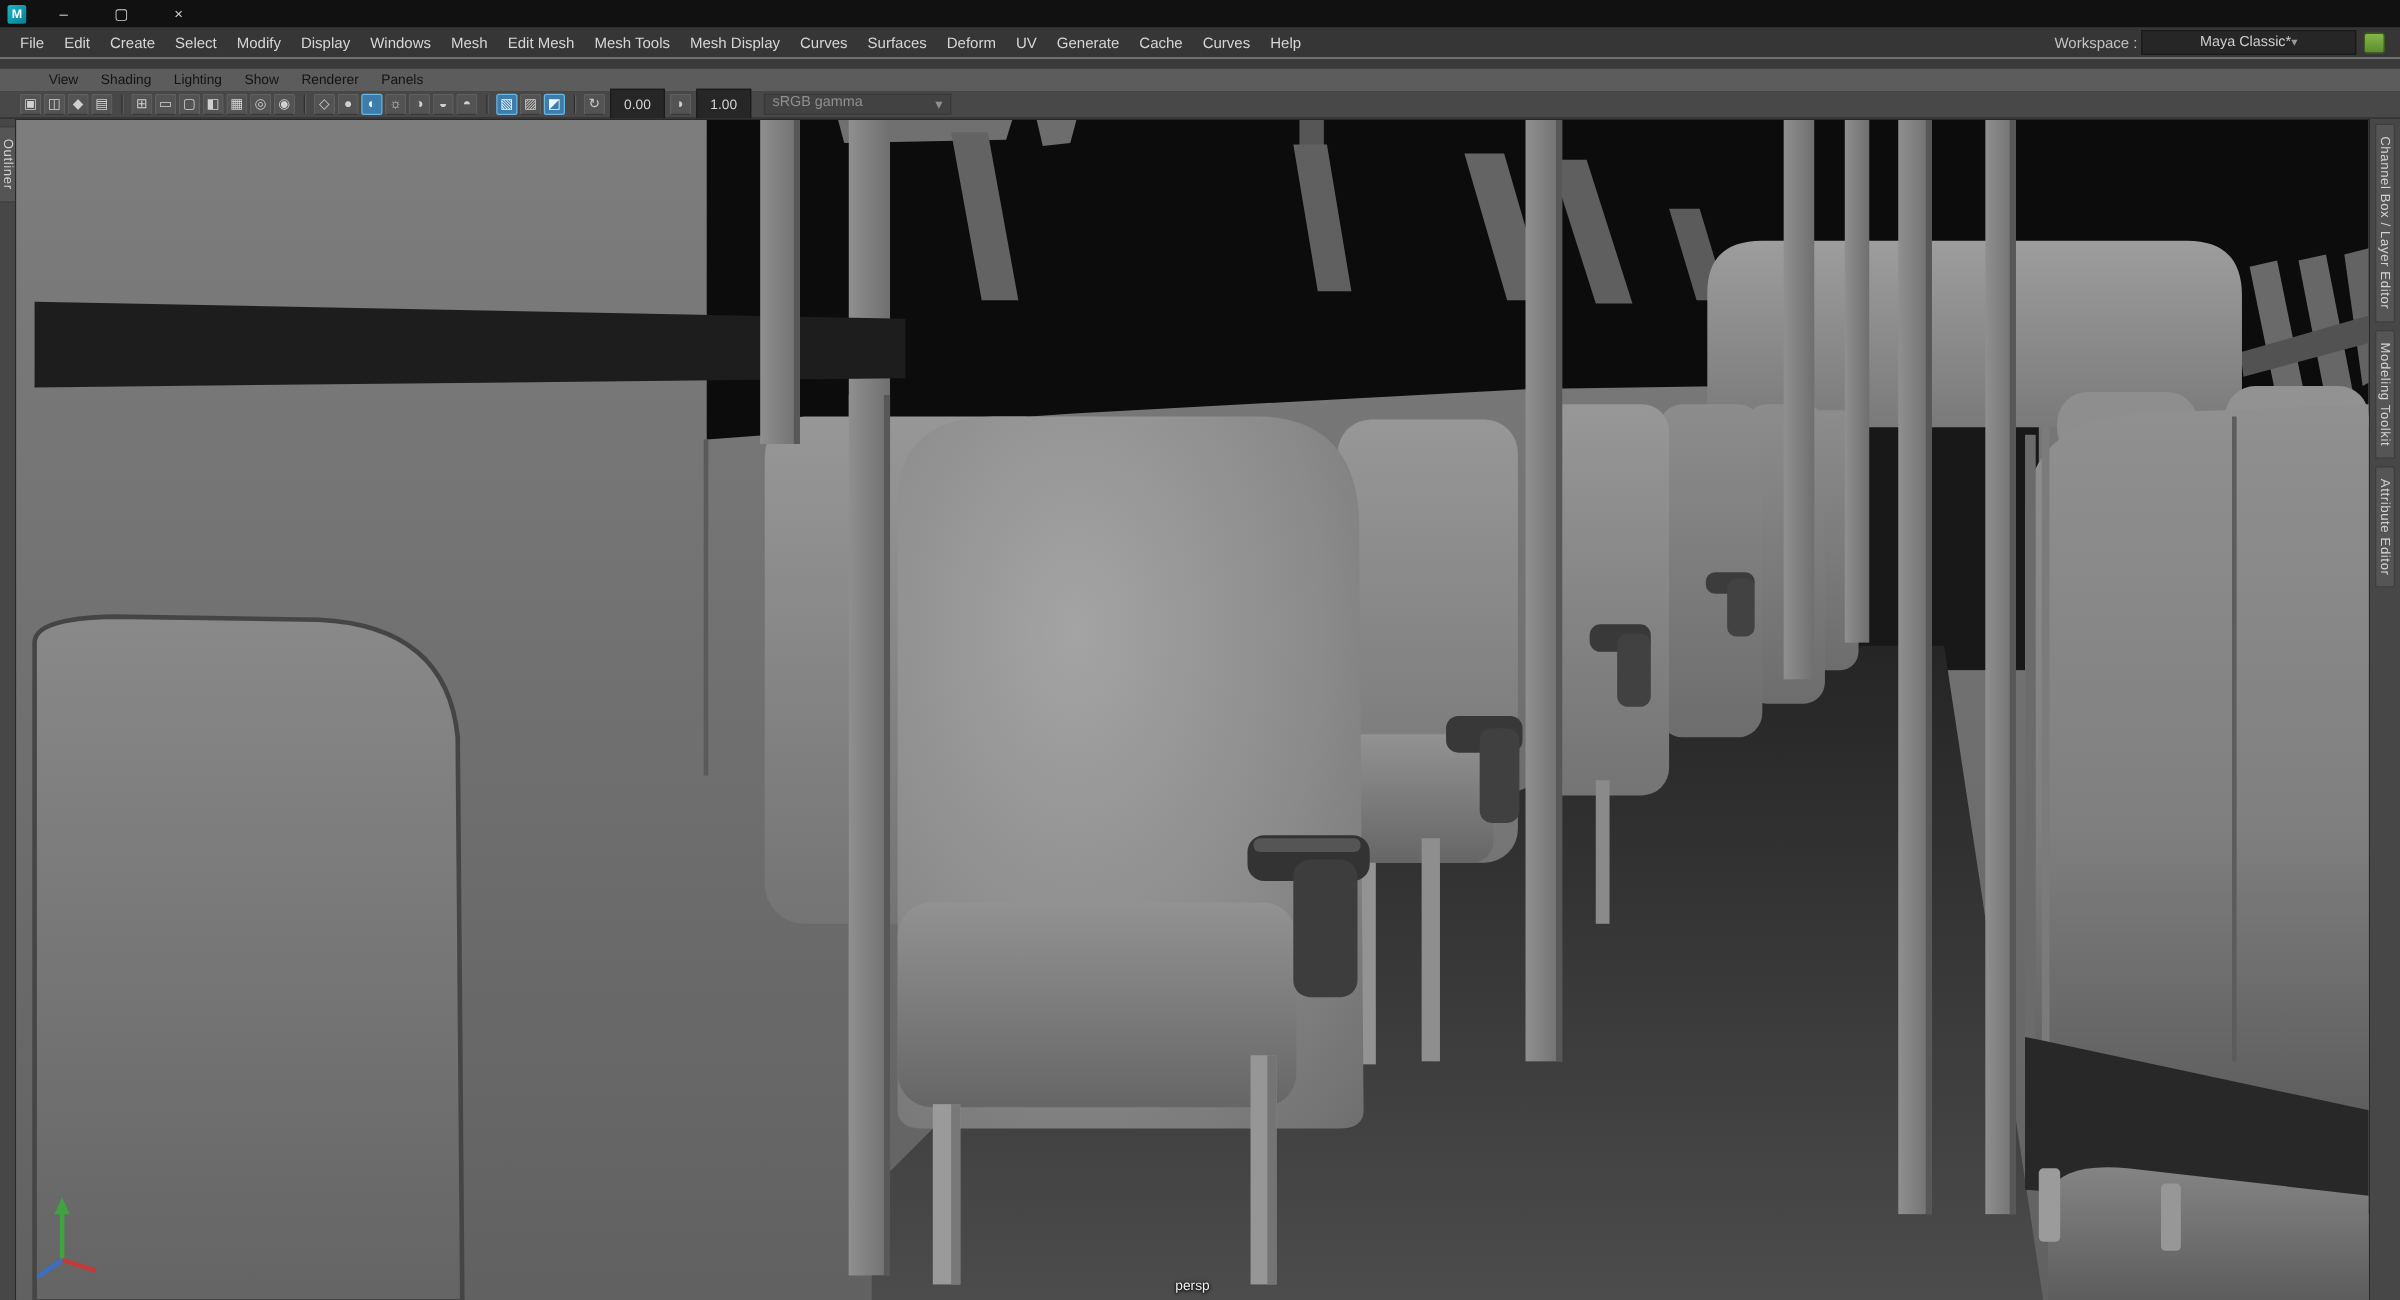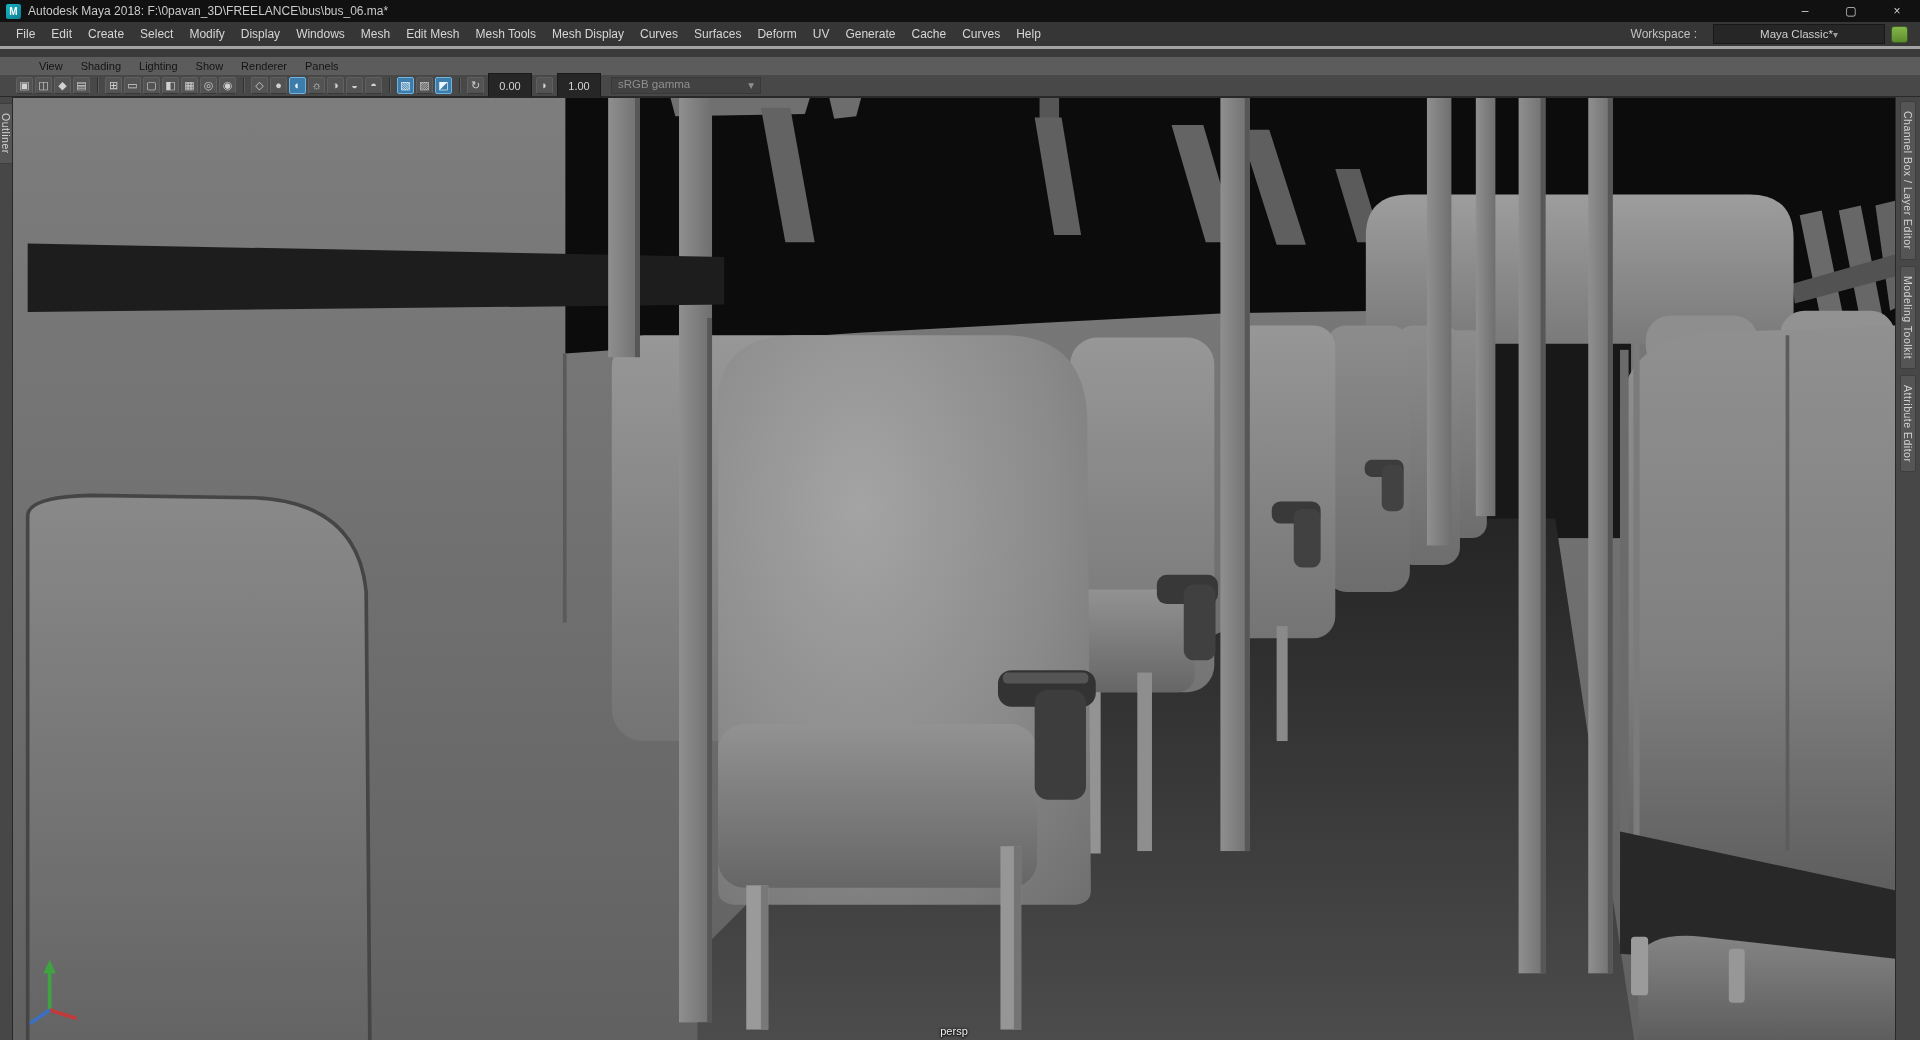--- a/index.html
+++ b/index.html
@@ -10,25 +10,25 @@
   .titlebar{height:22px;background:#111;display:flex;align-items:center;padding-left:6px}
   .app-icon{width:15px;height:15px;border-radius:2px;margin-right:7px;
             background:linear-gradient(135deg,#19b4c5,#0a7e95);color:#fff;
             font-size:10px;font-weight:bold;display:flex;align-items:center;justify-content:center}
   .title{flex:1;font-size:12px;color:#c9c9c9;white-space:nowrap}
   .win-controls{display:flex;height:100%}
   .win-btn{width:46px;height:100%;display:flex;align-items:center;justify-content:center;
            font-size:12px;color:#cfcfcf}
 
   
-  .menubar{height:24px;background:#363636;border-bottom:3px solid #a3a3a3;
+  .menubar{height:24px;background:#363636;border-bottom:1px solid #a3a3a3;
            display:flex;align-items:center;padding:0 8px}
   .menu-item{font-size:12px;color:#d6d6d6;padding:0 8px;cursor:default;white-space:nowrap}
   .menubar-spacer{flex:1}
-  .ws-label{font-size:12px;color:#c2c2c2;margin-right:16px;white-space:nowrap}
+  .ws-label{font-size:12px;color:#c2c2c2;margin-right:3px;white-space:nowrap}
   .ws-dropdown{width:158px;height:18px;background:#262626;border:1px solid #191919;
                display:flex;align-items:center;justify-content:center;
                padding:0 6px;font-size:11.5px;color:#cfcfcf}
   .ws-arrow{font-size:10px;color:#9a9a9a}
   .ws-lock{width:15px;height:15px;margin:0 4px 0 6px;border-radius:3px;
            background:linear-gradient(180deg,#84b64b,#5c8c2e);border:1px solid #3d5c1f}
 
   .spacerstrip{height:8px;background:#3a3a3a}
 
   
@@ -60,21 +60,20 @@
   .viewport{position:relative;flex:1;background:#6e6e6e;border:1px solid #282828;box-sizing:border-box}
   .viewport svg{display:block;width:100%;height:100%}
   .persp-label{position:absolute;bottom:6px;left:50%;transform:translateX(-50%);
                font-size:11px;font-weight:normal;color:#f0f0f0;text-shadow:0 1px 2px #000,0 0 3px #000}
 </style>
 </head>
 <body>
 
 <div class="titlebar">
   <div class="app-icon">M</div>
-  <div class="title">Autodesk Maya 2018: F:\0pavan_3D\FREELANCE\bus\bus_06.ma*</div>
   <div class="win-controls">
     <div class="win-btn">–</div>
     <div class="win-btn">▢</div>
     <div class="win-btn close">×</div>
   </div>
 </div>
 
 <div class="menubar">
   <span class="menu-item">File</span>
   <span class="menu-item">Edit</span>

